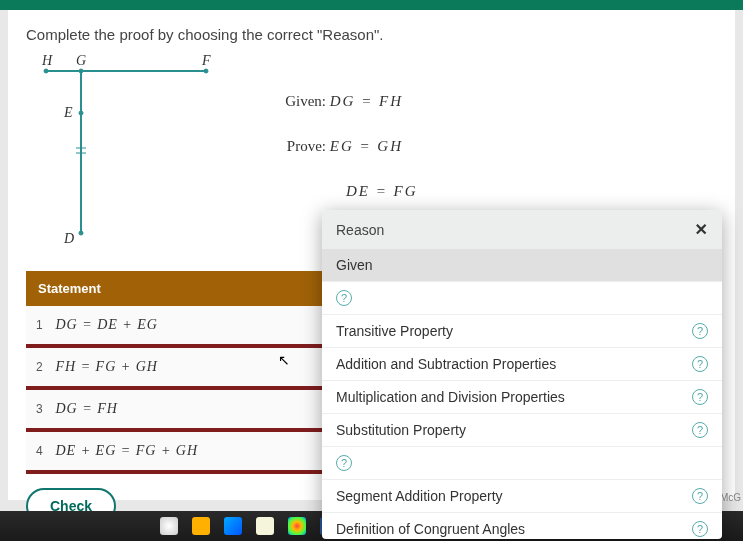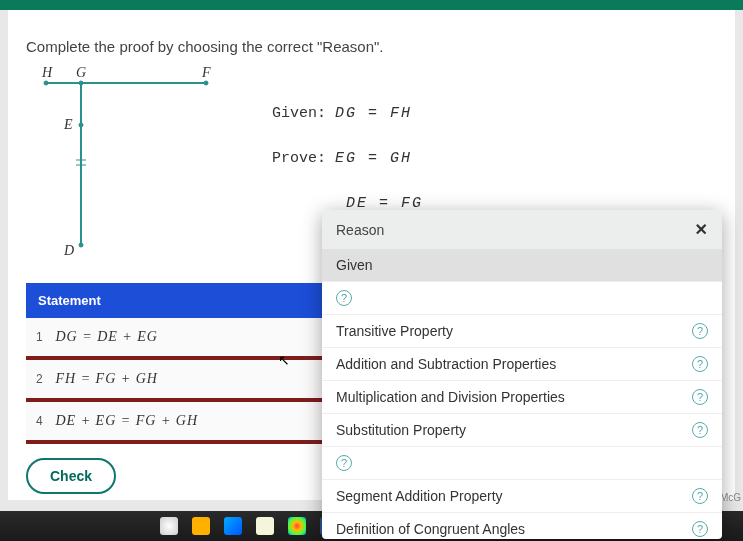--- a/index.html
+++ b/index.html
@@ -12,57 +12,57 @@
     color: #333;
   }
   .topbar {
     background: #0a7a5a;
     height: 10px;
     width: 100%;
   }
   .content {
     background: #fff;
     margin: 0 8px;
-    padding: 28px 18px 30px 18px;
+    padding: 16px 18px 30px 18px;
     height: 490px;
     position: relative;
   }
   .instruction {
     font-size: 15px;
     color: #444;
     margin-bottom: 10px;
   }
   .upper-row {
     display: flex;
     gap: 20px;
   }
   .figure {
     position: relative;
     width: 200px; height: 210px;
   }
   .pt { position:absolute; font-style: italic; font-family: "Times New Roman", serif; font-size: 14px; }
   .givprove {
     flex: 1;
     padding-top: 40px;
-    font-family: Liberation Mono, monospace;
+    font-family: Liberation Serif, serif;
     font-size: 15px;
     color: #333;
   }
   .givprove .row { margin-bottom: 28px; }
   .givprove .lbl { display:inline-block; width: 80px; text-align:right;}
   .eq { font-style: italic; letter-spacing: 2px;}
 
   .proof-table {
     margin-top: 8px;
     width: 300px;
     border-collapse: collapse;
     font-size: 14px;
   }
   .proof-table th {
-    background: #1d4ed8;
+    background: #a16207;
     color: #fff;
     text-align: left;
     padding: 10px 12px;
     font-weight: bold;
     font-size: 13px;
     margin-top: 16px;
   }
   .proof-table td {
     background: #fafafa;
     padding: 11px 10px;
@@ -204,20 +204,23 @@
         </tr>
     </thead>
     <tbody>
       <tr>
           <td><span class="n">1</span> <span class="st">DG = DE + EG</span></td>
         </tr>
       <tr>
           <td><span class="n">2</span> <span class="st">FH = FG + GH</span></td>
         </tr>
       <tr>
+          <td><span class="n">3</span> <span class="st">DG = FH</span></td>
+        </tr>
+      <tr>
           <td><span class="n">4</span> <span class="st">DE + EG = FG + GH</span></td>
         </tr>
     </tbody>
   </table>
 
   <button class="check-btn">Check</button>
 
 </div>
 
 <div class="dropdown">

